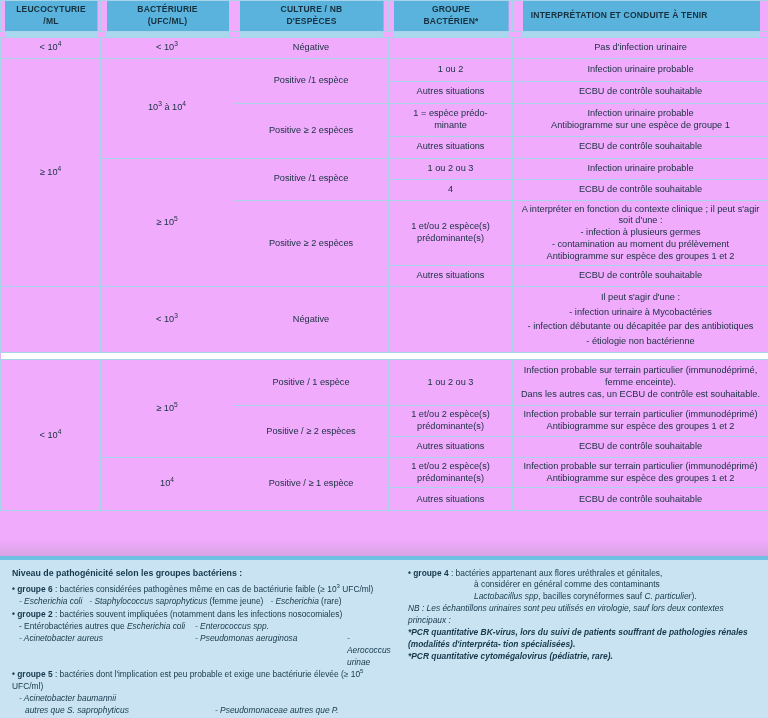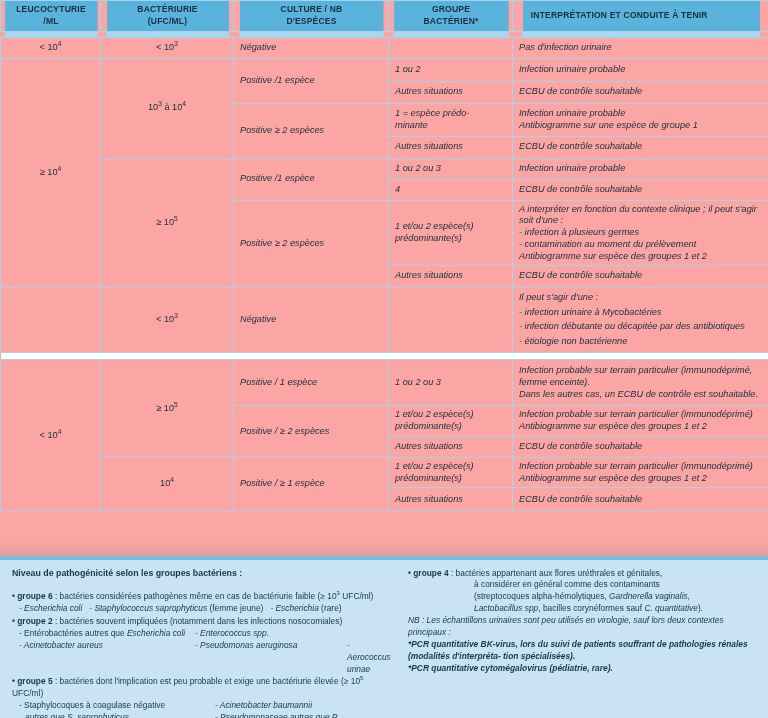--- a/index.html
+++ b/index.html
@@ -3,21 +3,21 @@
 <meta charset="utf-8">
 <style>
   html,body{margin:0;padding:0;}
   body{
     width:768px;height:718px;overflow:hidden;
     background:#ffffff;
     font-family:"Liberation Sans", sans-serif;
     color:#1b3a4b;
     -webkit-font-smoothing:antialiased;
   }
-  .sheet{width:768px;height:718px;position:relative;background:#fca5a5;}
+  .sheet{width:768px;height:718px;position:relative;background:#f0abfc;}
 
   
   table.ecbu{
     border-collapse:collapse;
     table-layout:fixed;
     width:768px;
     margin:0;
   }
   table.ecbu td, table.ecbu th{
     vertical-align:middle;
@@ -43,21 +43,21 @@
     text-transform:uppercase;
     transform:scaleX(.93);
   }
   thead th.left{text-align:left;padding-left:9px;}
   thead tr.subbar th{
     background:#a9d7ee;height:5px;padding:0;border:none;
   }
 
   
   .c{text-align:center;}
-  .l{text-align:left;font-style:italic;}
+  .l{text-align:center;}
   sup{font-size:.72em;vertical-align:super;line-height:0;}
   tr.gap td{
     border:none;height:6px;padding:0;background:#fff;
   }
 
   
   .notes{
     position:absolute;
     left:0;top:556px;width:768px;height:162px;
     background:#c9e3f2;
@@ -67,21 +67,21 @@
   }
   .notes .col{
     box-sizing:border-box;
     padding:7px 10px 0 12px;
     font-size:8.4px;
     line-height:1.42;
     color:#15384a;
   }
   .notes .colL{width:392px;}
   .notes .colR{width:376px;padding-left:16px;}
-  .notes .title{font-weight:bold;font-size:8.8px;margin-bottom:12px;}
+  .notes .title{font-weight:bold;font-size:8.8px;margin-bottom:5px;}
   .notes p{margin:0;}
   .notes .grp{margin-top:.5px;}
   .notes .grp b{font-weight:bold;}
   .i{font-style:italic;}
   .indent{padding-left:7px;}
   .indent2{padding-left:13px;}
   .indent3{padding-left:66px;}
   .twocolrow{display:flex;}
   .twocolrow>span:first-child{width:176px;flex:none;}
   .nb{margin-top:7px;font-style:italic;}
@@ -294,40 +294,36 @@
       <p class="indent twocolrow">
         <span class="i">- Acinetobacter aureus</span>
         <span class="i" style="width:152px;flex:none">- Pseudomonas aeruginosa</span>
         <span class="i">- Aerococcus urinae</span>
       </p>
 
       <p class="grp">
         <b>• groupe 5</b><span> : bactéries dont l'implication est peu probable et exige une bactériurie élevée (≥ 10<sup>5</sup> UFC/ml)</span>
       </p>
       <p class="indent twocolrow">
-        <span style="width:196px;flex:none">- Staphylocoques à coagulase négative</span>
         <span class="i">- Acinetobacter baumannii</span>
       </p>
       <p class="indent2 twocolrow">
         <span class="i" style="width:190px;flex:none">autres que S. saprophyticus</span>
         <span class="i">- Pseudomonaceae autres que P. aeruginosa</span>
       </p>
 
     </div>
 
     <div class="col colR">
       <p class="grp">
         <b>• groupe 4</b><span> : bactéries appartenant aux flores uréthrales et génitales,</span>
       </p>
       <p class="indent3">à considérer en général comme des contaminants</p>
       <p class="indent3">
-        <span>(streptocoques alpha-hémolytiques, </span><span class="i">Gardnerella vaginalis,</span>
-      </p>
-      <p class="indent3">
-        <span class="i">Lactobacillus spp</span><span>, bacilles corynéformes sauf </span><span class="i">C. quantitative</span><span>).</span>
+        <span class="i">Lactobacillus spp</span><span>, bacilles corynéformes sauf </span><span class="i">C. particulier</span><span>).</span>
       </p>
 
       <p class="nb">NB : Les échantillons urinaires sont peu utilisés en virologie, sauf lors deux contextes principaux :</p>
       <p class="pcr">
         <span>*PCR quantitative BK-virus, lors du suivi de patients souffrant de pathologies rénales (modalités d'interpréta-</span>
         <span>tion spécialisées).</span>
       </p>
       <p class="pcr">*PCR quantitative cytomégalovirus (pédiatrie, rare).</p>
     </div>
 

